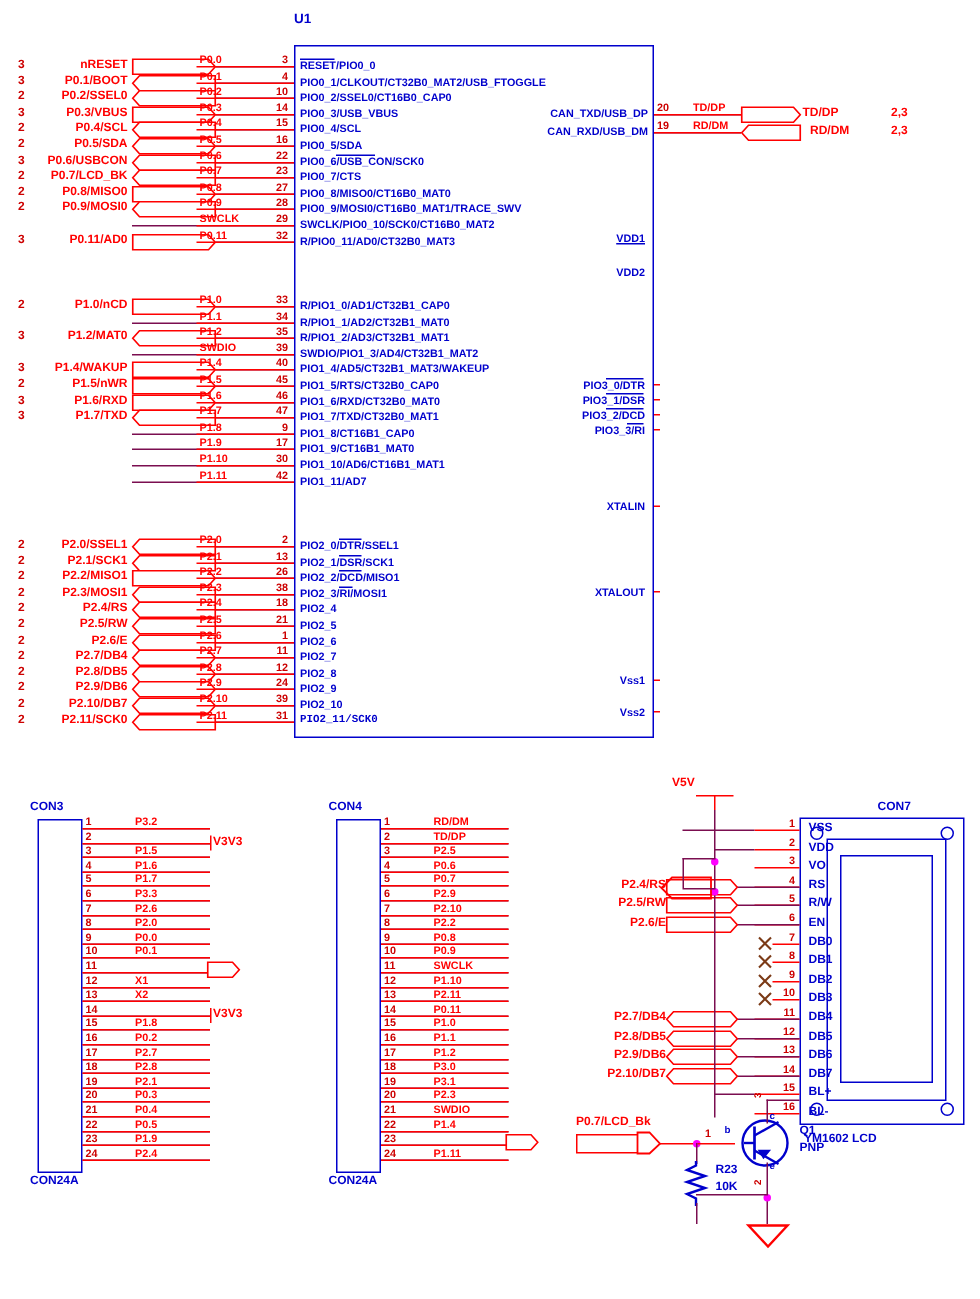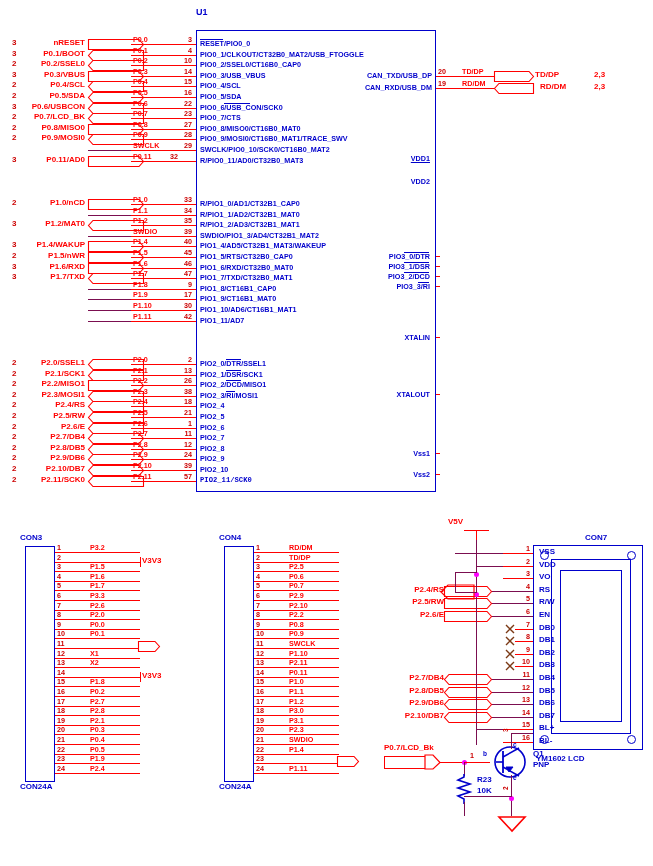--- a/index.html
+++ b/index.html
@@ -169,21 +169,21 @@
       </div>
       <div>
         <div class="t f8 dkred b" style="left:12px;top:155.6px;">3</div>
         <div class="t f8 red b r" style="left:0px;top:155.6px;width:85px;">P0.11/AD0</div>
         <svg style="left:88px;top:155.6px;width:56px;height:11px;" viewBox="0 0 56 11">
           <path d="M0.5 0.5 L51 0.5 L55.5 5.5 L51 10.5 L0.5 10.5 Z" fill="#ffffff" stroke="#ff0000" stroke-width="1.1"></path>
         </svg>
         <div class="ln h" style="left:144px;top:160.6px;width:52px;"></div>
         <div class="lnr h" style="left:131px;top:160.6px;width:65px;"></div>
         <div class="t f7 red b" style="left:133px;top:152.6px;">P0.11</div>
-        <div class="t f7 dkred b r" style="left:148px;top:152.6px;width:30px;">32</div>
+        <div class="t f7 dkred b r" style="left:162px;top:152.6px;width:30px;">32</div>
         <div class="t f7 blue b" style="left:200px;top:156.6px;">R/PIO0_11/AD0/CT32B0_MAT3</div>
       </div>
       <div>
         <div class="t f8 dkred b" style="left:12px;top:199px;">2</div>
         <div class="t f8 red b r" style="left:0px;top:199px;width:85px;">P1.0/nCD</div>
         <svg style="left:88px;top:199px;width:56px;height:11px;" viewBox="0 0 56 11">
           <path d="M0.5 0.5 L51 0.5 L55.5 5.5 L51 10.5 L0.5 10.5 Z" fill="#ffffff" stroke="#ff0000" stroke-width="1.1"></path>
         </svg>
         <div class="ln h" style="left:144px;top:204px;width:52px;"></div>
         <div class="lnr h" style="left:131px;top:204px;width:65px;"></div>
@@ -431,21 +431,21 @@
       </div>
       <div>
         <div class="t f8 dkred b" style="left:12px;top:475.6px;">2</div>
         <div class="t f8 red b r" style="left:0px;top:475.6px;width:85px;">P2.11/SCK0</div>
         <svg style="left:88px;top:475.6px;width:56px;height:11px;" viewBox="0 0 56 11">
           <path d="M5 0.5 L55.5 0.5 L55.5 10.5 L5 10.5 L0.5 5.5 Z" fill="#ffffff" stroke="#ff0000" stroke-width="1.1"></path>
         </svg>
         <div class="ln h" style="left:144px;top:480.6px;width:52px;"></div>
         <div class="lnr h" style="left:131px;top:480.6px;width:65px;"></div>
         <div class="t f7 red b" style="left:133px;top:472.6px;">P2.11</div>
-        <div class="t f7 dkred b r" style="left:162px;top:472.6px;width:30px;">57</div>
+        <div class="t f7 dkred b r" style="left:162px;top:472.6px;width:30px;">31</div>
         <div class="t f7 blue b" style="left:200px;top:476.6px;font-family:Liberation Mono, monospace;">PIO2_11/SCK0</div>
       </div>
     </div>
 
   <div id="u1-right">
       <div>
         <div class="t f7 blue b r" style="left:320px;top:72px;width:112px;">CAN_TXD/USB_DP</div>
         <div class="ln h" style="left:436px;top:76px;width:58px;"></div>
         <div class="lnr h" style="left:436px;top:76px;width:58px;"></div>
         <div class="t f7 dkred b" style="left:438px;top:68px;">20</div>

